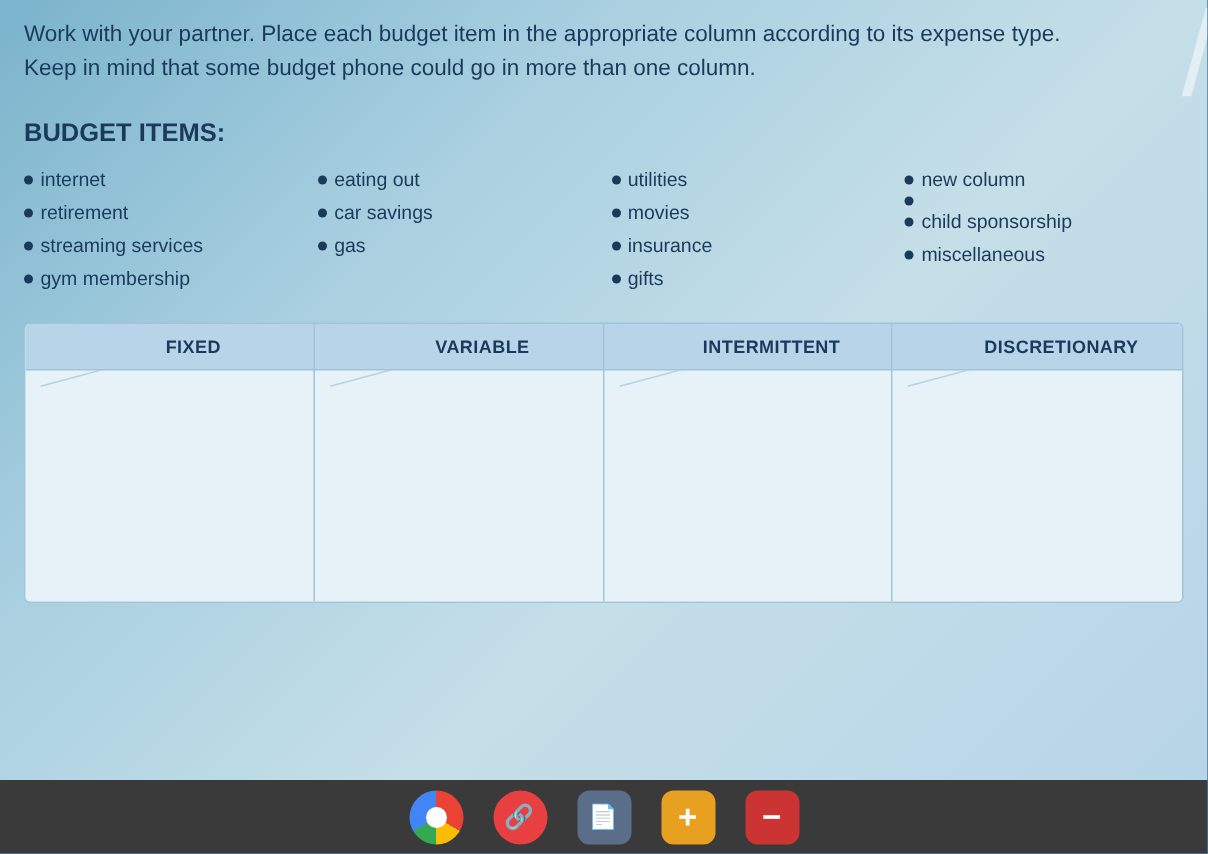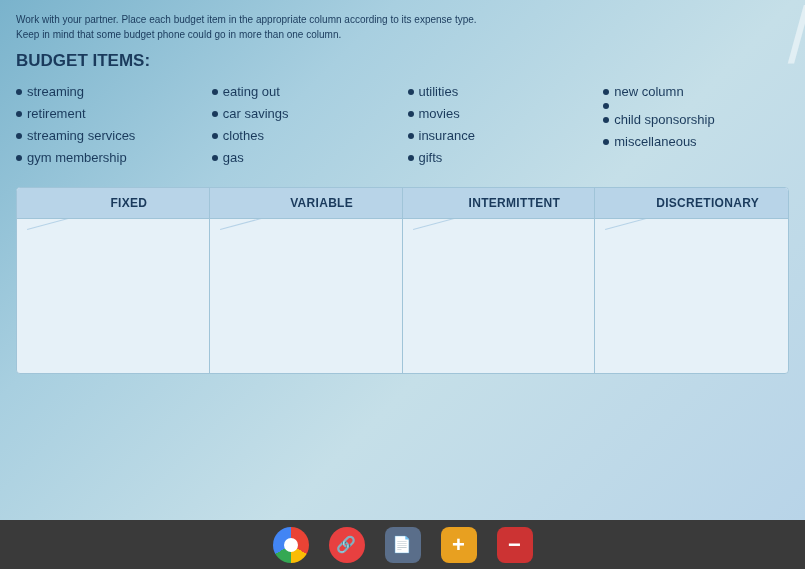--- a/index.html
+++ b/index.html
@@ -24,24 +24,24 @@
     .directions-label {
       font-size: 11px;
       font-weight: bold;
       color: #2c4a6e;
       text-transform: uppercase;
       margin-bottom: 4px;
       letter-spacing: 0.5px;
     }
 
     .directions-text {
-      font-size: 10px;
+      font-size: 15px;
       color: #1a3a5c;
       line-height: 1.5;
-      margin-bottom: 9px;
+      margin-bottom: 22px;
     }
 
     .budget-items-title {
       font-size: 17px;
       font-weight: bold;
       color: #1a3a5c;
       margin-bottom: 10px;
       text-transform: uppercase;
     }
 
@@ -202,21 +202,21 @@
     <span>Keep in mind that some budget phone could go in more than one column.</span>
   </div>
 
   <div class="budget-items-title">BUDGET ITEMS:</div>
 
   <div class="budget-items-grid">
 
     <div>
       <div class="budget-item">
         <span class="bullet"></span>
-        <span>streaming</span>
+        <span>internet</span>
       </div>
       <div class="budget-item">
         <span class="bullet"></span>
         <span>retirement</span>
       </div>
       <div class="budget-item">
         <span class="bullet"></span>
         <span>streaming services</span>
       </div>
       <div class="budget-item">
@@ -226,24 +226,20 @@
     </div>
 
     <div>
       <div class="budget-item">
         <span class="bullet"></span>
         <span>eating out</span>
       </div>
       <div class="budget-item">
         <span class="bullet"></span>
         <span>car savings</span>
-      </div>
-      <div class="budget-item">
-        <span class="bullet"></span>
-        <span>clothes</span>
       </div>
       <div class="budget-item">
         <span class="bullet"></span>
         <span>gas</span>
       </div>
     </div>
 
     <div>
       <div class="budget-item">
         <span class="bullet"></span>

